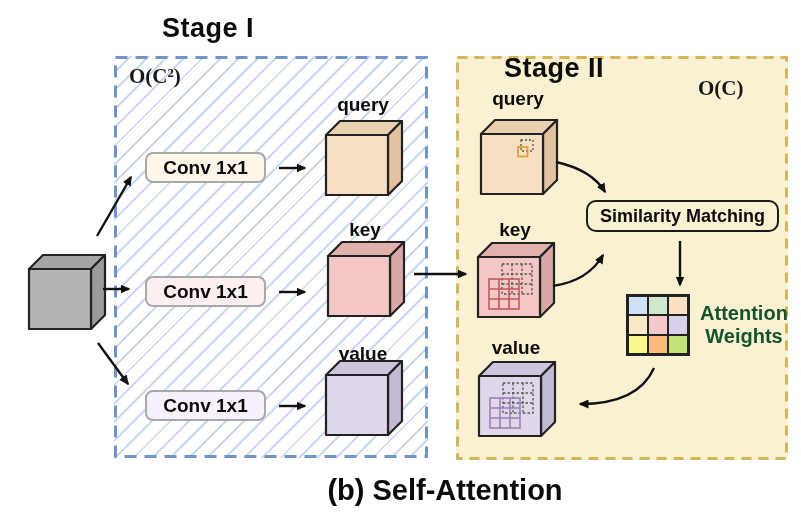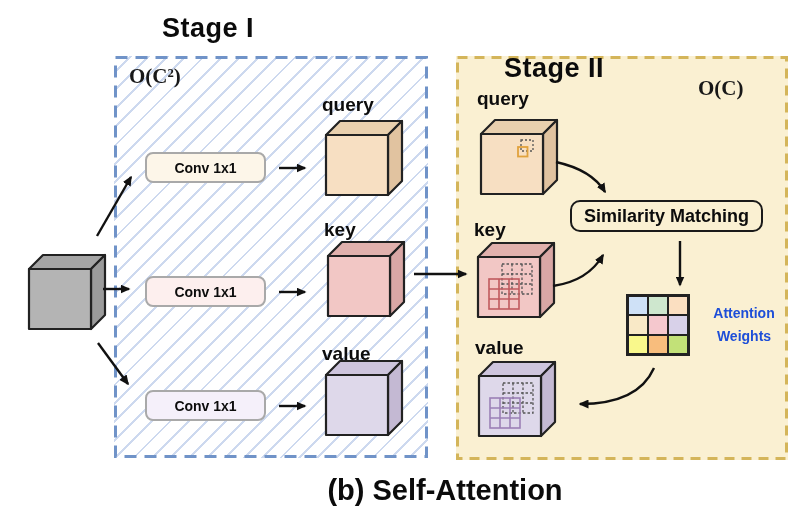--- a/index.html
+++ b/index.html
@@ -21,42 +21,42 @@
   .complexity {
     position:absolute; font-family:"Liberation Serif", serif;
     font-weight:bold; font-size:21px; color:#181818;
   }
   .cx1 { left:129px; top:64px;font-family:Liberation Serif, serif; }
   .cx2 { left:698px; top:76px; width:76px; text-align:left; }
   .conv-box {
     position:absolute; left:145px; width:121px; height:31px;
     border:2px solid #a9a9a9; border-radius:8px; box-sizing:border-box;
     display:flex; align-items:center; justify-content:center;
-    font-size:14px; font-weight:bold; color:#0c0c0c;
+    font-size:19px; font-weight:bold; color:#0c0c0c;
   }
   .cube-label {
-    position:absolute; width:82px; text-align:left;
+    position:absolute; width:82px; text-align:center;
     font-size:19px; font-weight:bold; color:#0c0c0c;
   }
   .cube { position:absolute; }
   .sim-box {
-    position:absolute; left:570px; top:200px; width:193px; height:32px;
+    position:absolute; left:586px; top:200px; width:193px; height:32px;
     border:2.5px solid #1a1a1a; border-radius:10px; box-sizing:border-box;
     display:flex; align-items:center; justify-content:center;
     font-size:18px; font-weight:bold; color:#0c0c0c; background:transparent;
   }
   .att-grid {
     position:absolute; left:626px; top:294px; width:60px; height:58px;
     display:grid; grid-template-columns:repeat(3,1fr); grid-template-rows:repeat(3,1fr);
     border:2.5px solid #222222;
   }
   .att-grid span { border:1px solid #222222; }
   .att-label {
     position:absolute; left:692px; top:302px; width:104px; text-align:center;
-    font-size:14px; font-weight:bold; color:#1d4ed8; line-height:23px;
+    font-size:20px; font-weight:bold; color:#14532d; line-height:23px;
   }
   .caption {
     position:absolute; left:90px; top:474px; width:710px; text-align:center;
     font-size:29px; font-weight:bold; color:#0b0b0b;
   }
   .arrows { position:absolute; left:0; top:0; pointer-events:none; }
 </style>
 </head>
 <body>
 

